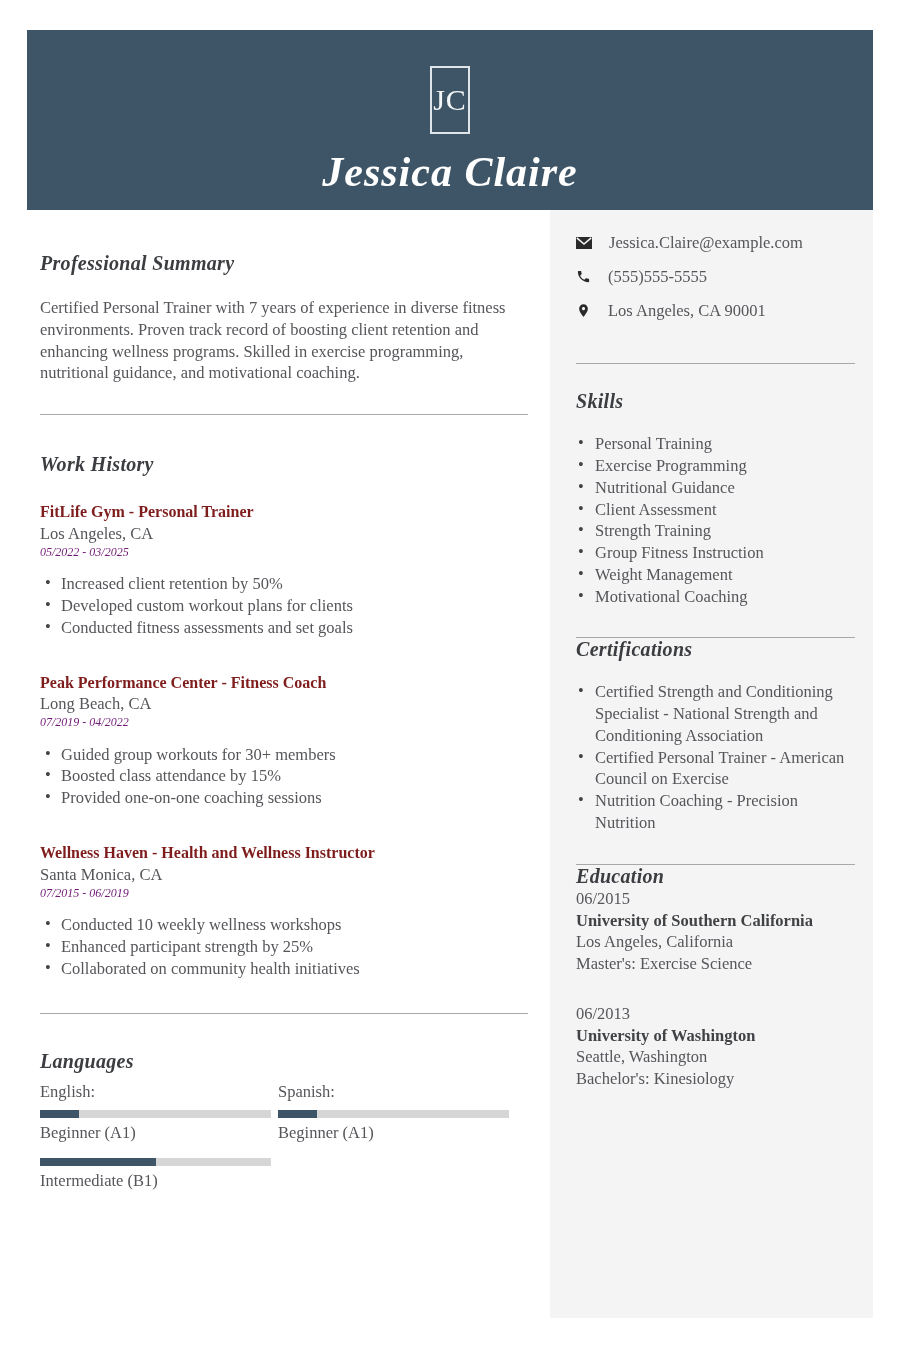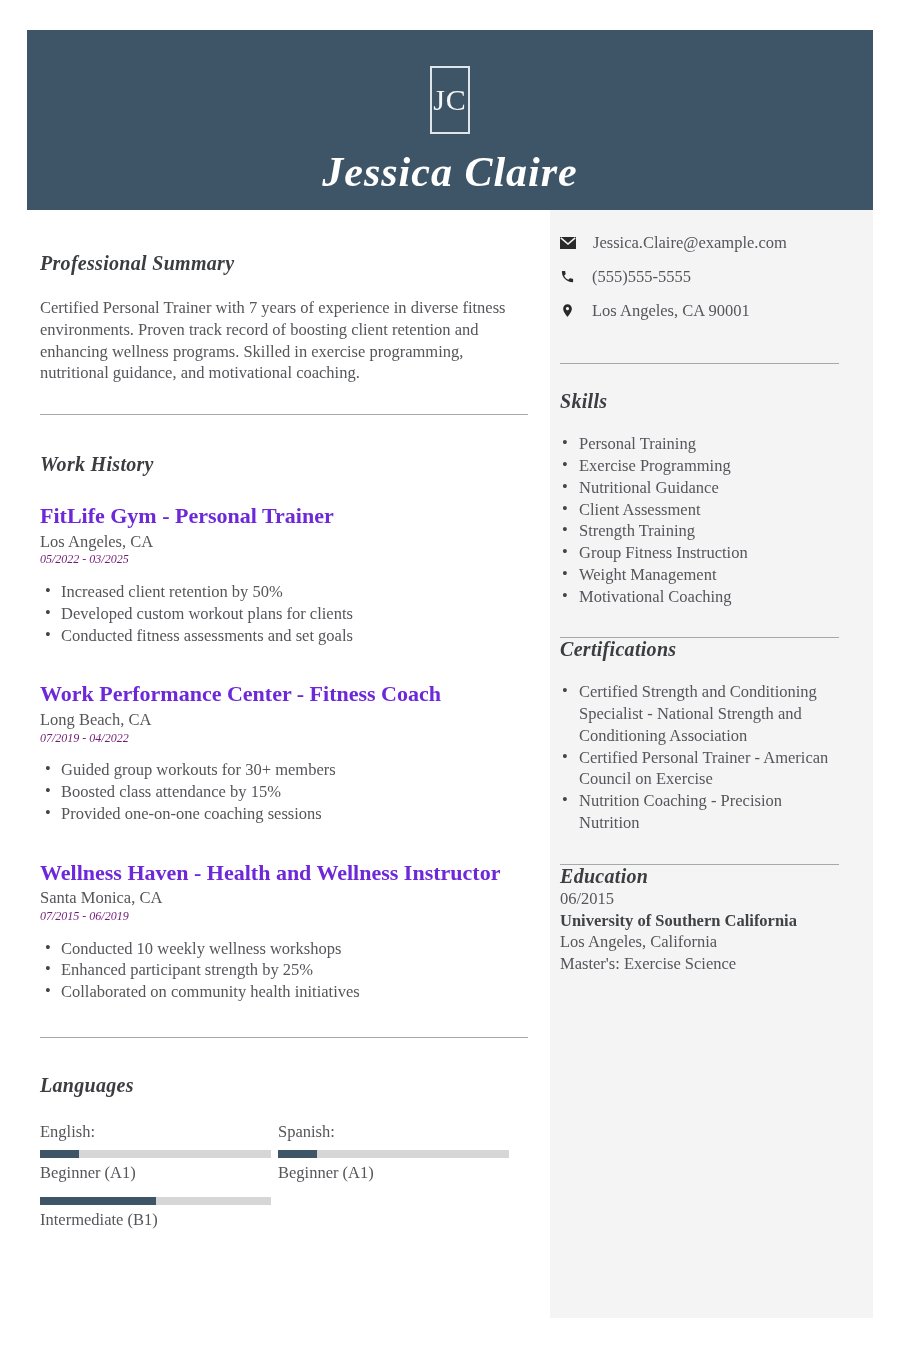--- a/index.html
+++ b/index.html
@@ -11,42 +11,42 @@
   .header { position:absolute; left:27px; top:30px; width:846px; height:180px; background:#3d5567; text-align:center; }
   .monogram { width:40px; height:68px; margin:36px auto 0; border:2px solid #dfe5e9; display:flex; align-items:center; justify-content:center;
               color:#f4f6f7; font-size:30px; letter-spacing:1px; }
   .name { margin-top:14px; color:#ffffff; font-size:42px; font-weight:bold; font-style:italic; letter-spacing:1px; }
 
   
   .sidebar-bg { position:absolute; left:550px; top:210px; width:323px; height:1108px; background:#f4f4f5; }
 
   
   .left-col  { position:absolute; left:40px;  top:230px; width:488px; }
-  .right-col { position:absolute; left:560px; top:232px; width:279px; }
+  .right-col { position:absolute; left:576px; top:232px; width:279px; }
 
   h2.section { font-size:20px; font-weight:bold; font-style:italic; color:#3b3d40; letter-spacing:0.3px; }
   .divider { border:none; border-top:1px solid #a8a8a8; height:0; width:100%; }
 
   .body-text, li, .job-loc, .lang-name, .lang-level, .edu-line, .contact-text { color:#55565a; font-size:16.5px; line-height:1.32; }
 
   
   .summary-head { margin-top:22px; }
   .summary-text { margin-top:22px; }
   .left-col .divider { margin-top:30px; }
   .work-head { margin-top:38px; }
   .job { margin-top:26px; }
   .job + .job { margin-top:34px; }
-  .job-title { font-size:22px; font-weight:bold; color:#6d28d9; line-height:1.3; }
+  .job-title { font-size:16px; font-weight:bold; color:#7f1d1d; line-height:1.3; }
   .job-dates { font-style:italic; color:#701a75; font-size:12px; line-height:1.3; }
   ul.blist { list-style:none; margin-top:13px; }
   ul.blist li { position:relative; padding-left:21px; }
   ul.blist li::before { content:"•"; position:absolute; left:5px; top:-1px; color:#454545; }
 
   .lang-head { margin-top:36px; }
-  .lang-grid { display:grid; grid-template-columns:231px 231px; column-gap:22px; row-gap:12px; margin-top:24px;gap:7px; }
+  .lang-grid { display:grid; grid-template-columns:231px 231px; column-gap:22px; row-gap:12px; margin-top:8px;gap:7px; }
   .bar { height:8px; background:#d6d6d6; margin:7px 0 4px; }
   .bar-fill { height:100%; background:#3d5567; }
 
   
   .contact-row { display:flex; align-items:center; gap:17px; margin-bottom:12px; }
   .contact-row svg { flex:0 0 auto; display:block; }
   .right-col .divider { margin-top:42px; }
   .divider.after-skills, .divider.after-certs { margin-top:30px; }
   .skills-head { margin-top:26px; }
   .certs-head, .edu-head { }
@@ -87,21 +87,21 @@
 
               <li>Increased client retention by 50%</li>
 
               <li>Developed custom workout plans for clients</li>
 
               <li>Conducted fitness assessments and set goals</li>
             </ul>
         </div>
 
         <div class="job">
-          <div class="job-title">Work Performance Center - Fitness Coach</div>
+          <div class="job-title">Peak Performance Center - Fitness Coach</div>
           <div class="job-loc">Long Beach, CA</div>
           <div class="job-dates">07/2019 - 04/2022</div>
           <ul class="blist">
 
               <li>Guided group workouts for 30+ members</li>
 
               <li>Boosted class attendance by 15%</li>
 
               <li>Provided one-on-one coaching sessions</li>
             </ul>
@@ -222,16 +222,22 @@
     <h2 class="section edu-head">Education</h2>
     <div>
 
         <div class="edu-item">
           <div class="edu-line">06/2015</div>
           <div class="edu-school">University of Southern California</div>
           <div class="edu-line">Los Angeles, California</div>
           <div class="edu-line">Master's: Exercise Science</div>
         </div>
 
+        <div class="edu-item">
+          <div class="edu-line">06/2013</div>
+          <div class="edu-school">University of Washington</div>
+          <div class="edu-line">Seattle, Washington</div>
+          <div class="edu-line">Bachelor's: Kinesiology</div>
+        </div>
       </div>
   </div>
 
 </div>
 
 </body></html>

